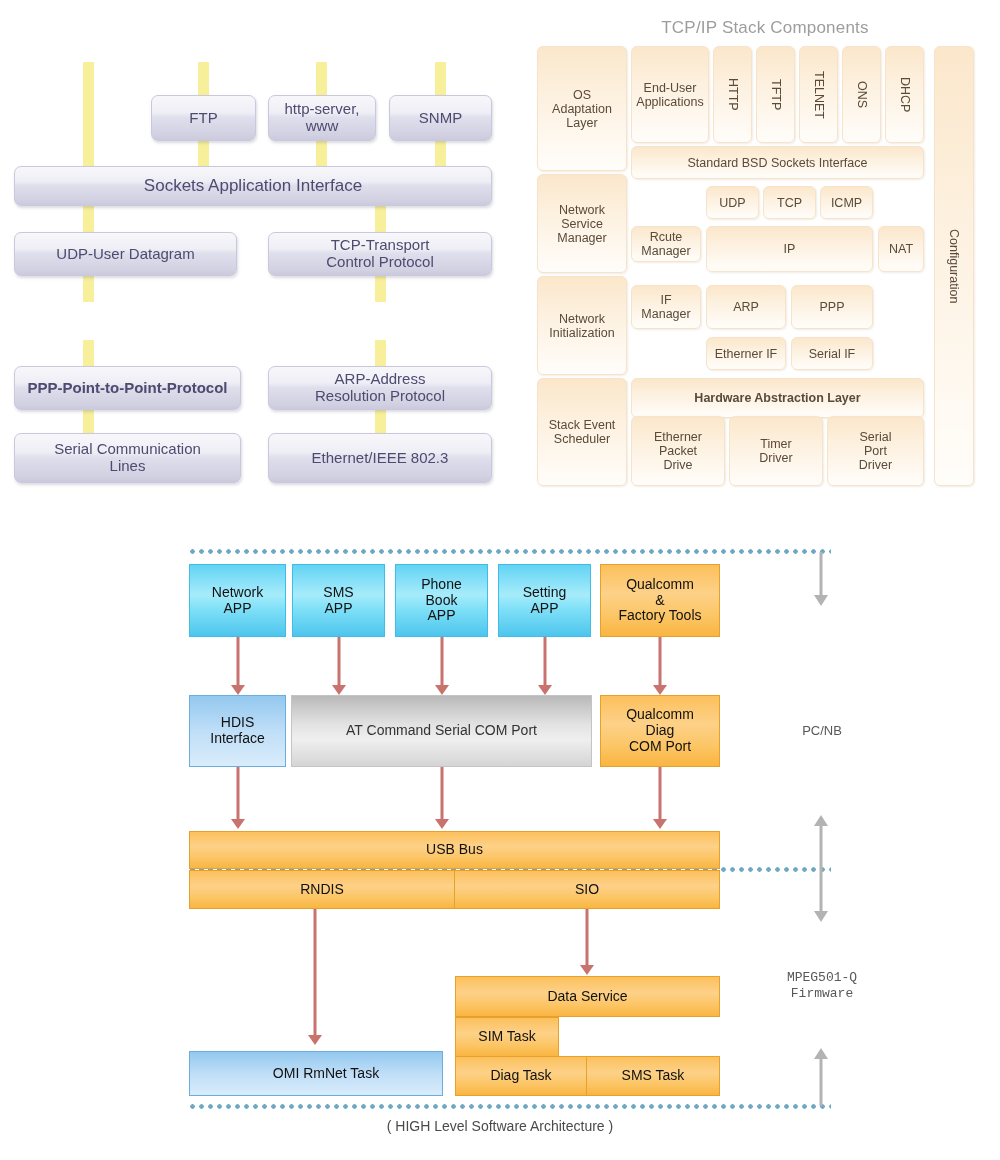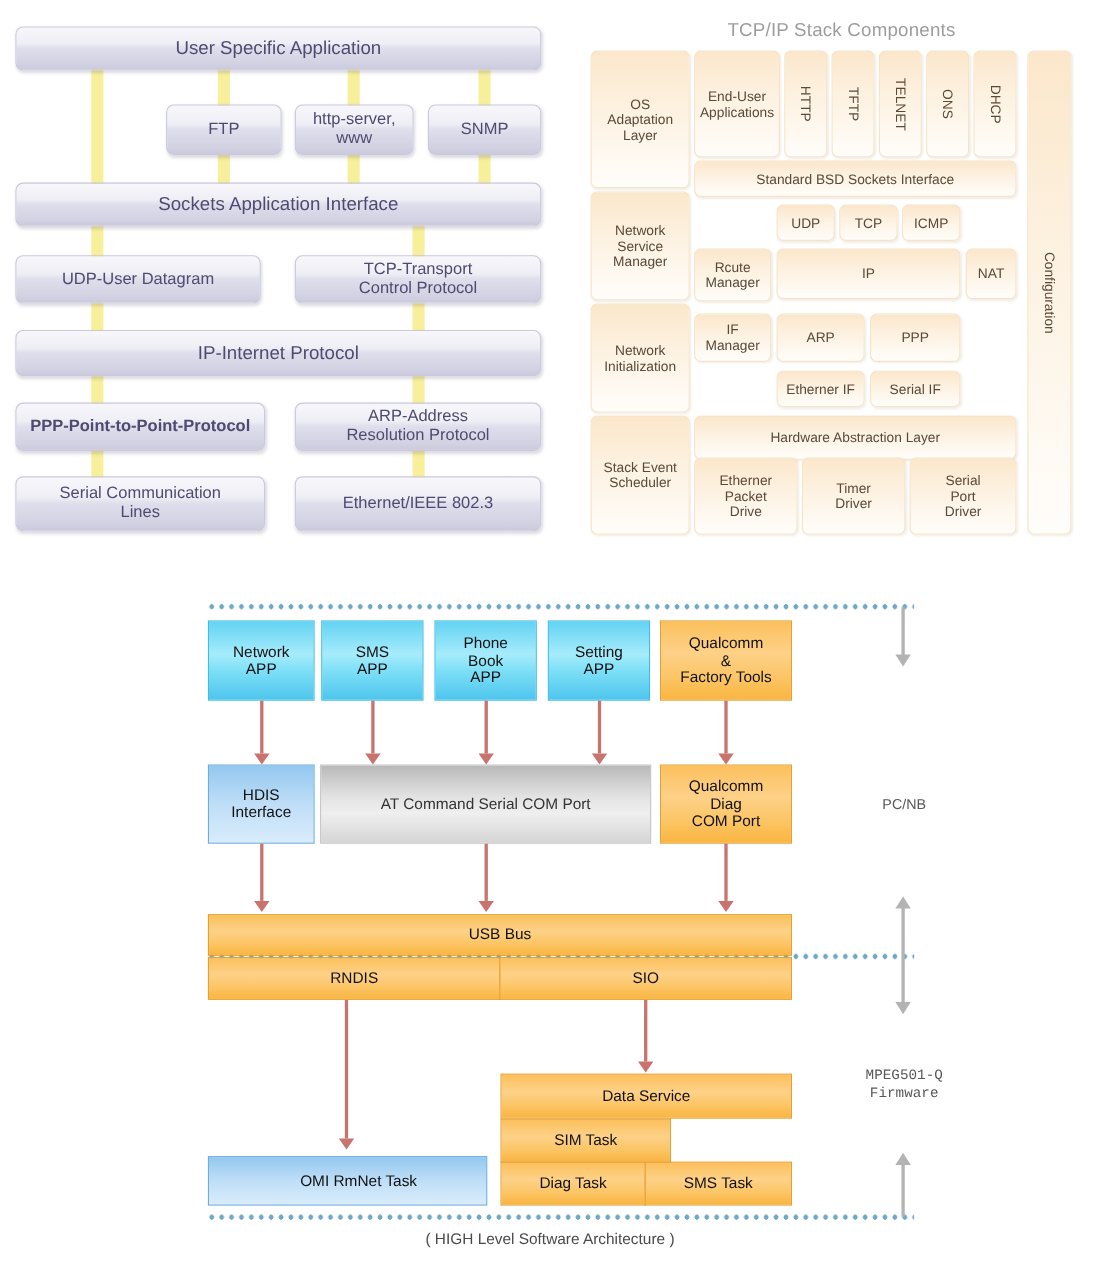--- a/index.html
+++ b/index.html
@@ -137,34 +137,32 @@
 
     <div class="abs ybar" style="left:83px;top:204px;width:11px;height:30px;"></div>
     <div class="abs ybar" style="left:375px;top:204px;width:11px;height:30px;"></div>
     <div class="abs ybar" style="left:83px;top:273px;width:11px;height:29px;"></div>
     <div class="abs ybar" style="left:375px;top:273px;width:11px;height:29px;"></div>
     <div class="abs ybar" style="left:83px;top:340px;width:11px;height:29px;"></div>
     <div class="abs ybar" style="left:375px;top:340px;width:11px;height:29px;"></div>
     <div class="abs ybar" style="left:83px;top:407px;width:11px;height:28px;"></div>
     <div class="abs ybar" style="left:375px;top:407px;width:11px;height:28px;"></div>
 
-    <div class="abs lav ctr lav-t" style="left:14px;top:24px;width:478px;height:40px;white-space:pre-line;">User Specific Application</div>
 
     <div class="abs lav ctr lav-s" style="left:151px;top:95px;width:105px;height:46px;white-space:pre-line;">FTP</div>
     <div class="abs lav ctr lav-s" style="left:268px;top:95px;width:108px;height:46px;white-space:pre-line;">http-server,
 www</div>
     <div class="abs lav ctr lav-s" style="left:389px;top:95px;width:103px;height:46px;white-space:pre-line;">SNMP</div>
 
     <div class="abs lav ctr lav-t" style="left:14px;top:166px;width:478px;height:40px;white-space:pre-line;">Sockets Application Interface</div>
 
     <div class="abs lav ctr lav-s" style="left:14px;top:232px;width:223px;height:44px;white-space:pre-line;">UDP-User Datagram</div>
     <div class="abs lav ctr lav-s" style="left:268px;top:232px;width:224px;height:44px;white-space:pre-line;">TCP-Transport
 Control Protocol</div>
 
-    <div class="abs lav ctr lav-t" style="left:14px;top:300px;width:478px;height:42px;white-space:pre-line;">IP-Internet Protocol</div>
 
     <div class="abs lav ctr lav-s" style="left:14px;top:366px;width:227px;height:44px;white-space:pre-line;font-weight:bold;">PPP-Point-to-Point-Protocol</div>
     <div class="abs lav ctr lav-s" style="left:268px;top:366px;width:224px;height:44px;white-space:pre-line;">ARP-Address
 Resolution Protocol</div>
 
     <div class="abs lav ctr lav-s" style="left:14px;top:433px;width:227px;height:50px;white-space:pre-line;">Serial Communication
 Lines</div>
     <div class="abs lav ctr lav-s" style="left:268px;top:433px;width:224px;height:50px;white-space:pre-line;">Ethernet/IEEE 802.3</div>
   </div>
 
@@ -190,34 +188,34 @@
     <div class="abs cream ctr vert" style="left:269px;top:46px;width:39px;height:97px;">TELNET</div>
     <div class="abs cream ctr vert" style="left:312px;top:46px;width:39px;height:97px;">ONS</div>
     <div class="abs cream ctr vert" style="left:355px;top:46px;width:39px;height:97px;">DHCP</div>
 
     <div class="abs cream ctr" style="left:101px;top:146px;width:293px;height:33px;">Standard BSD Sockets Interface</div>
 
     <div class="abs cream ctr" style="left:176px;top:186px;width:53px;height:33px;">UDP</div>
     <div class="abs cream ctr" style="left:233px;top:186px;width:53px;height:33px;">TCP</div>
     <div class="abs cream ctr" style="left:290px;top:186px;width:53px;height:33px;">ICMP</div>
 
-    <div class="abs cream ctr" style="left:101px;top:226px;width:70px;height:48px;white-space:pre-line;">Rcute
+    <div class="abs cream ctr" style="left:101px;top:226px;width:70px;height:36px;white-space:pre-line;">Rcute
 Manager</div>
     <div class="abs cream ctr" style="left:176px;top:226px;width:167px;height:46px;">IP</div>
     <div class="abs cream ctr" style="left:348px;top:226px;width:46px;height:46px;">NAT</div>
 
     <div class="abs cream ctr" style="left:101px;top:285px;width:70px;height:44px;white-space:pre-line;">IF
 Manager</div>
     <div class="abs cream ctr" style="left:176px;top:285px;width:80px;height:44px;">ARP</div>
     <div class="abs cream ctr" style="left:261px;top:285px;width:82px;height:44px;">PPP</div>
 
     <div class="abs cream ctr" style="left:176px;top:337px;width:80px;height:33px;">Etherner IF</div>
     <div class="abs cream ctr" style="left:261px;top:337px;width:82px;height:33px;">Serial IF</div>
 
-    <div class="abs cream ctr" style="left:101px;top:378px;width:293px;height:40px;">Hardware Abstraction Layer</div>
+    <div class="abs cream ctr" style="left:101px;top:378px;width:293px;height:40px;font-weight:bold;">Hardware Abstraction Layer</div>
 
     <div class="abs cream ctr" style="left:101px;top:416px;width:94px;height:70px;white-space:pre-line;">Etherner
 Packet
 Drive</div>
     <div class="abs cream ctr" style="left:199px;top:416px;width:94px;height:70px;white-space:pre-line;">Timer
 Driver</div>
     <div class="abs cream ctr" style="left:297px;top:416px;width:97px;height:70px;white-space:pre-line;">Serial
 Port
 Driver</div>
 
@@ -295,21 +293,21 @@
     </div>
 
     <div class="arw" style="left:579px;top:389px;width:16px;height:66px;">
       <div class="stem" style="height:56px;"></div>
         <div class="head" style="top:56px;"></div>
     </div>
 
     <div class="abs blue ctr" style="left:189px;top:531px;width:254px;height:45px;padding-left:20px;">OMI RmNet Task</div>
 
     <div class="abs orange ctr" style="left:455px;top:976px;width:265px;height:41px;top:456px;">Data Service</div>
-    <div class="abs orange ctr" style="left:455px;top:497px;width:155px;height:40px;">SIM Task</div>
+    <div class="abs orange ctr" style="left:455px;top:497px;width:104px;height:40px;">SIM Task</div>
     <div class="abs orange ctr" style="left:455px;top:536px;width:132px;height:40px;">Diag Task</div>
     <div class="abs orange ctr" style="left:586px;top:536px;width:134px;height:40px;">SMS Task</div>
 
     <div class="garw" style="left:812px;top:32px;width:18px;height:56px;">
       <div class="gstem" style="top:0;height:45px;"></div>
       <div class="ghead-d" style="top:43px;"></div>
     </div>
     <div class="abs sidelabel" style="left:752px;top:203px;width:140px;white-space:pre-line;">PC/NB</div>
 
     <div class="garw" style="left:812px;top:295px;width:18px;height:108px;">

